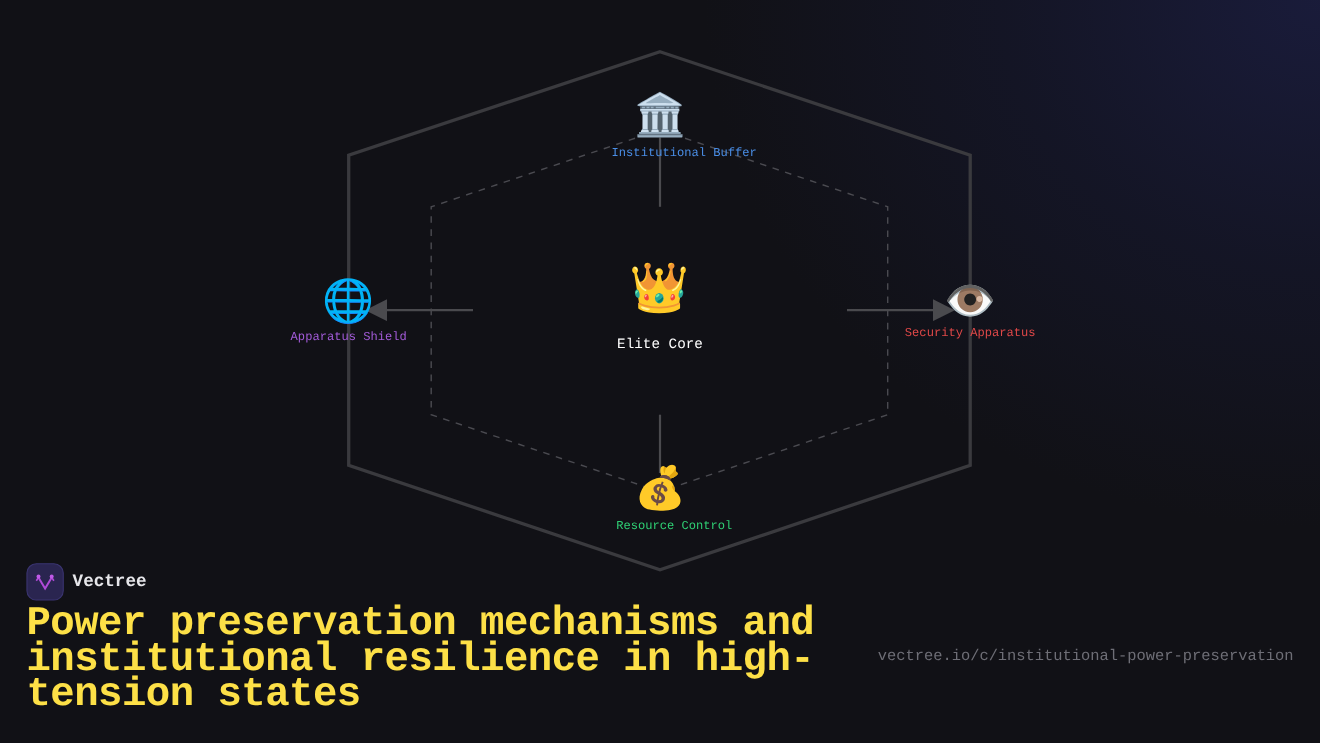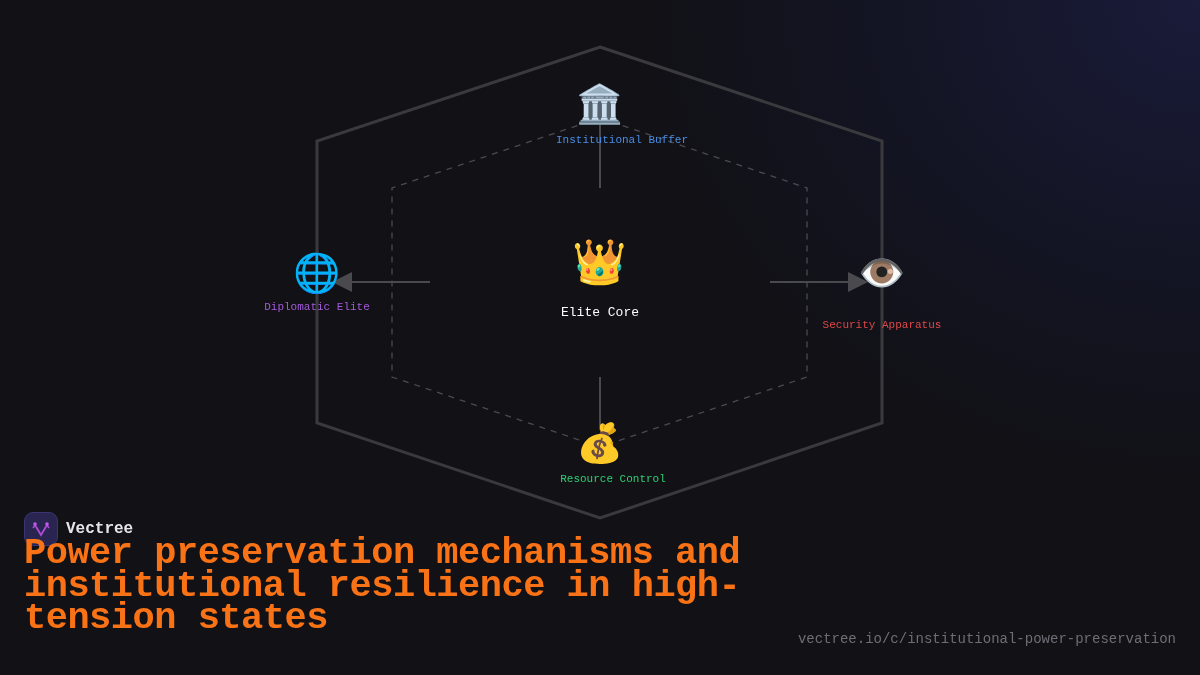--- a/index.html
+++ b/index.html
@@ -15,22 +15,22 @@
   }
   svg.diagram { position:absolute; left:0; top:0; }
   .node { position:absolute; transform:translateX(-50%); text-align:center; white-space:nowrap; }
   .node .emoji { font-size:38px; line-height:44px; display:block; font-family:"DejaVu Sans", sans-serif; }
   .node .label { font-size:11px; display:block; margin-top:4px; }
   .core .emoji { font-size:44px; line-height:50px; }
   .core .label { font-size:13px; margin-top:18px; }
   .brand { position:absolute; left:24px; top:512px; display:flex; align-items:center; gap:8px; }
   .brand-logo { width:34px; height:34px; border-radius:9px; background:#2a2550; border:1px solid #3a3470; box-sizing:border-box; display:flex; align-items:center; justify-content:center; }
   .brand-name { color:#e6e6ea; font-size:16px; font-weight:bold; font-family:"Liberation Mono", monospace; }
-  .title { position:absolute; left:24px; top:537px; width:760px; color:#f97316; font-weight:bold; font-size:37px; line-height:32.5px; font-family:"Liberation Mono", monospace; letter-spacing:-0.5px; }
-  .url { position:absolute; right:24px; top:631px; color:#6e6e76; font-size:14px; font-family:"Liberation Mono", monospace; }
+  .title { position:absolute; left:24px; top:551px; width:760px; color:#fde047; font-weight:bold; font-size:37px; line-height:32.5px; font-family:"Liberation Mono", monospace; letter-spacing:-0.5px; }
+  .url { position:absolute; right:24px; top:589px; color:#6e6e76; font-size:14px; font-family:"Liberation Mono", monospace; }
 </style>
 </head>
 <body>
 
 <div class="bg-glow"></div>
 
 <svg class="diagram" width="1200" height="675">
   <defs>
     <marker id="arrow" markerWidth="10" markerHeight="10" refX="8" refY="5" orient="auto">
       <path d="M0,0 L10,5 L0,10 Z" fill="#4a4a4e"></path>
@@ -44,31 +44,31 @@
   <line x1="770" y1="282" x2="864" y2="282" stroke="#4a4a4e" stroke-width="2" marker-end="url(#arrow)"></line>
 </svg>
 
 <div class="node" style="left:600px; top:82px;">
   <span class="emoji">🏛️</span>
   <span class="label" style="color:#4a8ee6; margin-top:8px;margin-left:44px;">Institutional Buffer</span>
 </div>
 
 <div class="node" style="left:317px; top:251px;">
   <span class="emoji">🌐</span>
-  <span class="label" style="color:#a35bd9; margin-top:6px;">Diplomatic Elite</span>
+  <span class="label" style="color:#a35bd9; margin-top:6px;">Apparatus Shield</span>
 </div>
 
 <div class="node core" style="left:600px; top:237px;">
   <span class="emoji">👑</span>
   <span class="label" style="color:#ffffff;">Elite Core</span>
 </div>
 
 <div class="node" style="left:882px; top:251px;">
   <span class="emoji">👁️</span>
-  <span class="label" style="color:#e04848; margin-top:24px;">Security Apparatus</span>
+  <span class="label" style="color:#e04848; margin-top:2px;">Security Apparatus</span>
 </div>
 
 <div class="node" style="left:600px; top:421px;">
   <span class="emoji">💰</span>
   <span class="label" style="color:#2fcf74; margin-top:8px;margin-left:26px;">Resource Control</span>
 </div>
 
 <div class="brand">
   <div class="brand-logo">
     <svg width="18" height="16" viewBox="0 0 18 16">

